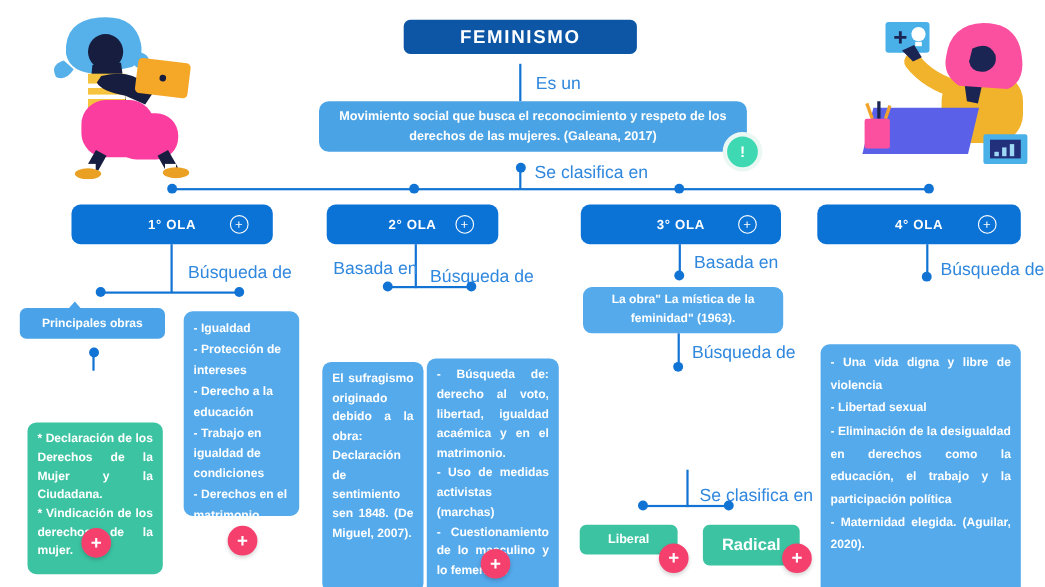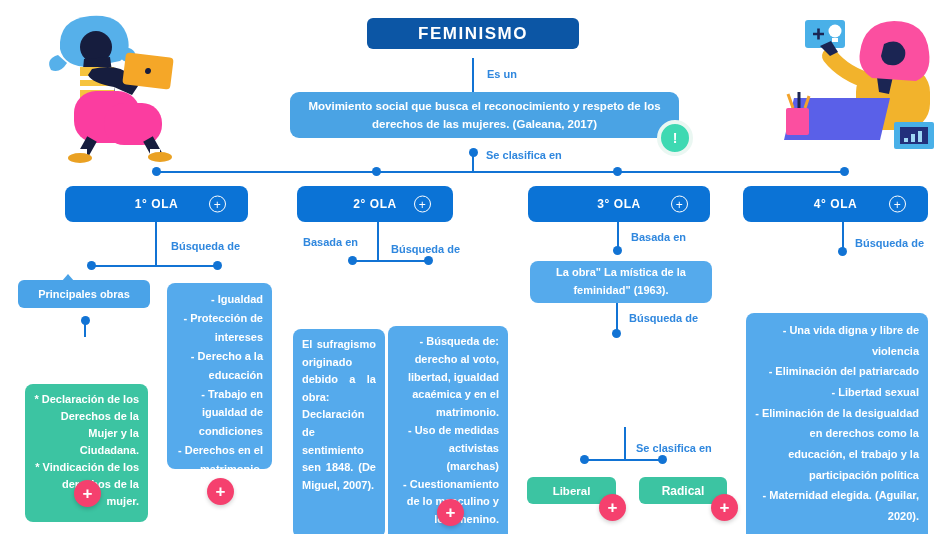--- a/index.html
+++ b/index.html
@@ -3,21 +3,21 @@
 <meta charset="utf-8">
 <style>
   html,body{margin:0;padding:0;background:#fff;}
   .canvas{
     position:relative;width:950px;height:534px;background:#ffffff;overflow:hidden;
     font-family:"Liberation Sans",sans-serif;
   }
   .abs{position:absolute;}
   .line{position:absolute;background:#1173d4;}
   .dot{position:absolute;width:9px;height:9px;border-radius:50%;background:#1173d4;}
-  .lbl{position:absolute;color:#2f87de;font-size:11px;font-weight:bold;white-space:nowrap;}
+  .lbl{position:absolute;color:#2f87de;font-size:16px;font-weight:normal;white-space:nowrap;}
   .node{position:absolute;box-sizing:border-box;color:#fff;font-weight:bold;}
   .rounded{border-radius:8px;}
   .blue{background:#55aaec;}
   .defblue{background:#4aa3e4;}
   .teal{background:#3cc4a2;}
   .center{display:flex;align-items:center;justify-content:center;text-align:center;}
   .justify{text-align:justify;margin-top:48px;}
   .pad{padding:7px 9px;}
   .fs11{font-size:11px;}
   .title-box{
@@ -42,21 +42,21 @@
   .badge{
     position:absolute;box-sizing:border-box;width:36px;height:36px;border-radius:50%;
     background:#3ed9b2;border:4px solid #eaf7f2;color:#fff;font-weight:bold;font-size:14px;
     display:flex;align-items:center;justify-content:center;
   }
   .pointer-up{
     position:absolute;width:0;height:0;
     border-left:6px solid transparent;border-right:6px solid transparent;
     border-bottom:7px solid #4aa3e8;
   }
-  .list div{margin:0;text-align:right;}
+  .list div{margin:0;}
 </style>
 </head>
 <body>
 
 <div class="canvas">
 
   <svg class="abs" style="left:30px;top:5px" width="165" height="158" viewBox="0 0 165 158">
     <path d="M30 44 Q28 14 60 11 Q92 8 98 34 Q101 48 90 56 L60 62 Q34 62 30 44 Z" fill="#56b0ea"></path>
     <path d="M28 50 Q15 54 21 65 Q30 69 37 58 Z" fill="#56b0ea"></path>
     <path d="M96 42 Q109 45 104 56 Q95 60 89 51 Z" fill="#56b0ea"></path>
@@ -211,35 +211,34 @@
 
   <div class="line" style="left:624px;top:427px;width:2px;height:34px"></div>
   <div class="lbl" style="left:636px;top:442px">Se clasifica en</div>
   <div class="line" style="left:584px;top:459px;width:80px;height:2px"></div>
   <div class="dot" style="left:580px;top:455px"></div>
   <div class="dot" style="left:658px;top:455px"></div>
 
   <div class="node teal center" style="left:527px;top:477px;width:89px;height:27px;border-radius:6px;font-size:11.5px">
     <span>Liberal</span>
   </div>
-  <div class="node teal center" style="left:639px;top:477px;width:88px;height:27px;border-radius:6px;font-size:12px">
+  <div class="node teal center" style="left:639px;top:477px;width:88px;height:37px;border-radius:6px;font-size:15px">
     <span>Radical</span>
   </div>
   <div class="fab" style="left:599px;top:494px">
       <span>+</span>
     </div>
   <div class="fab" style="left:711px;top:494px">
       <span>+</span>
     </div>
 
   <div class="line" style="left:842px;top:222px;width:2px;height:27px"></div>
   <div class="dot" style="left:838px;top:247px"></div>
   <div class="lbl" style="left:855px;top:237px">Búsqueda de</div>
 
   <div class="node blue rounded pad fs11 justify list" style="left:746px;top:265px;width:182px;height:233px;line-height:1.88;overflow:hidden">
       <div>- Una vida digna y libre de violencia</div>
-      <div>- Eliminación del patriarcado</div>
       <div>- Libertad sexual</div>
       <div>- Eliminación de la desigualdad en derechos como la educación, el trabajo y la participación política</div>
       <div>- Maternidad elegida. (Aguilar, 2020).</div>
     </div>
 
 </div>
 
 </body></html>

